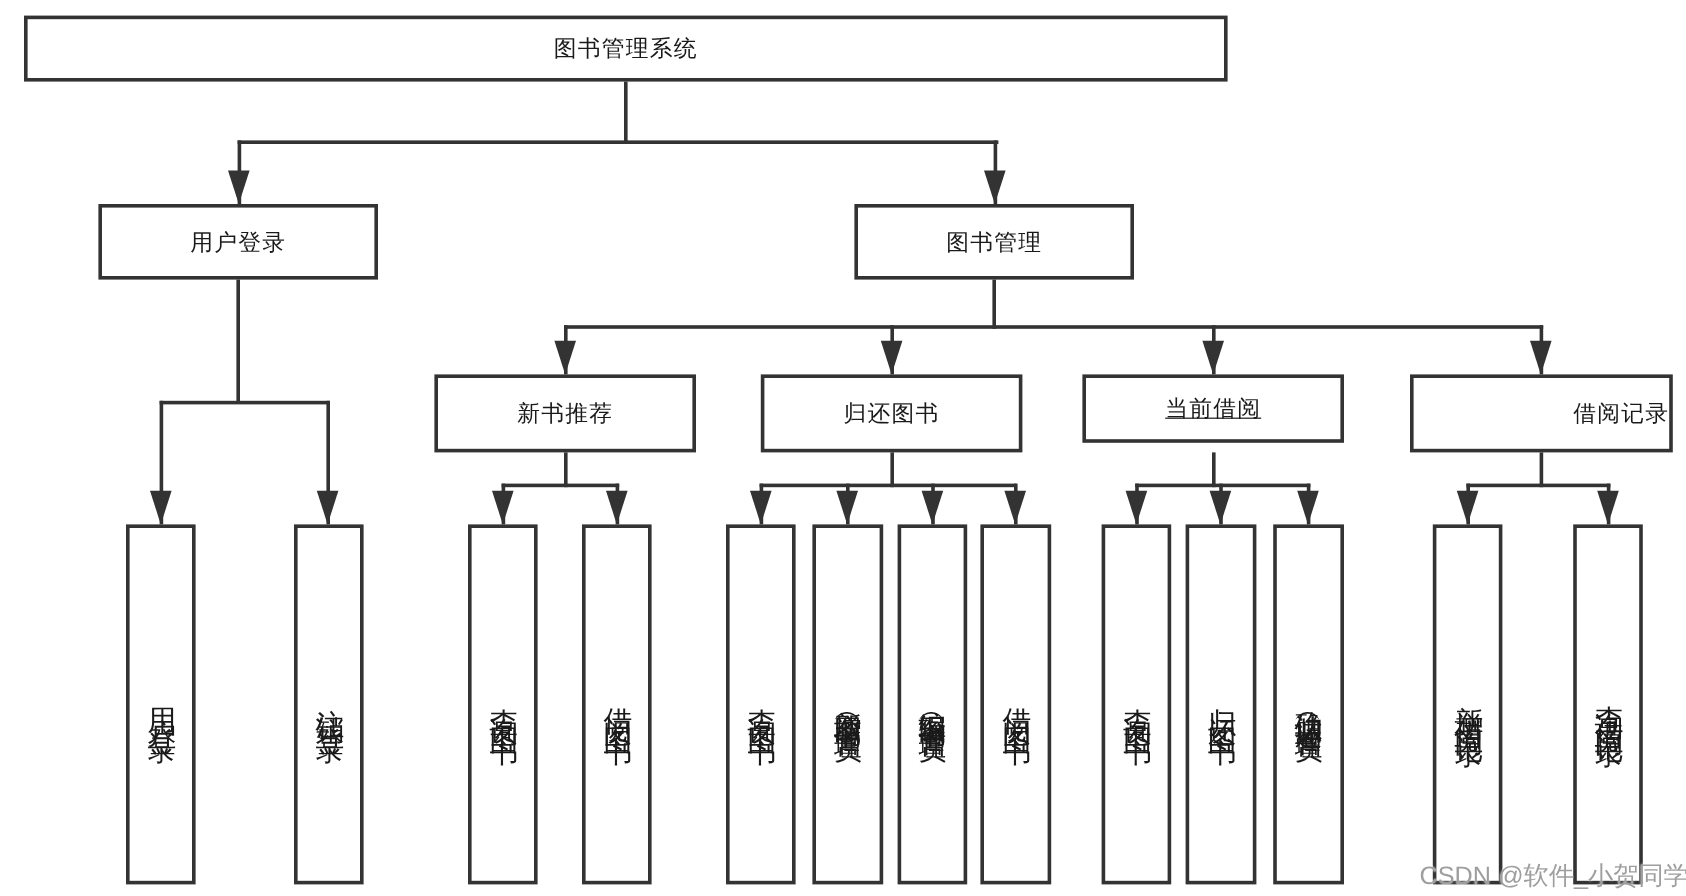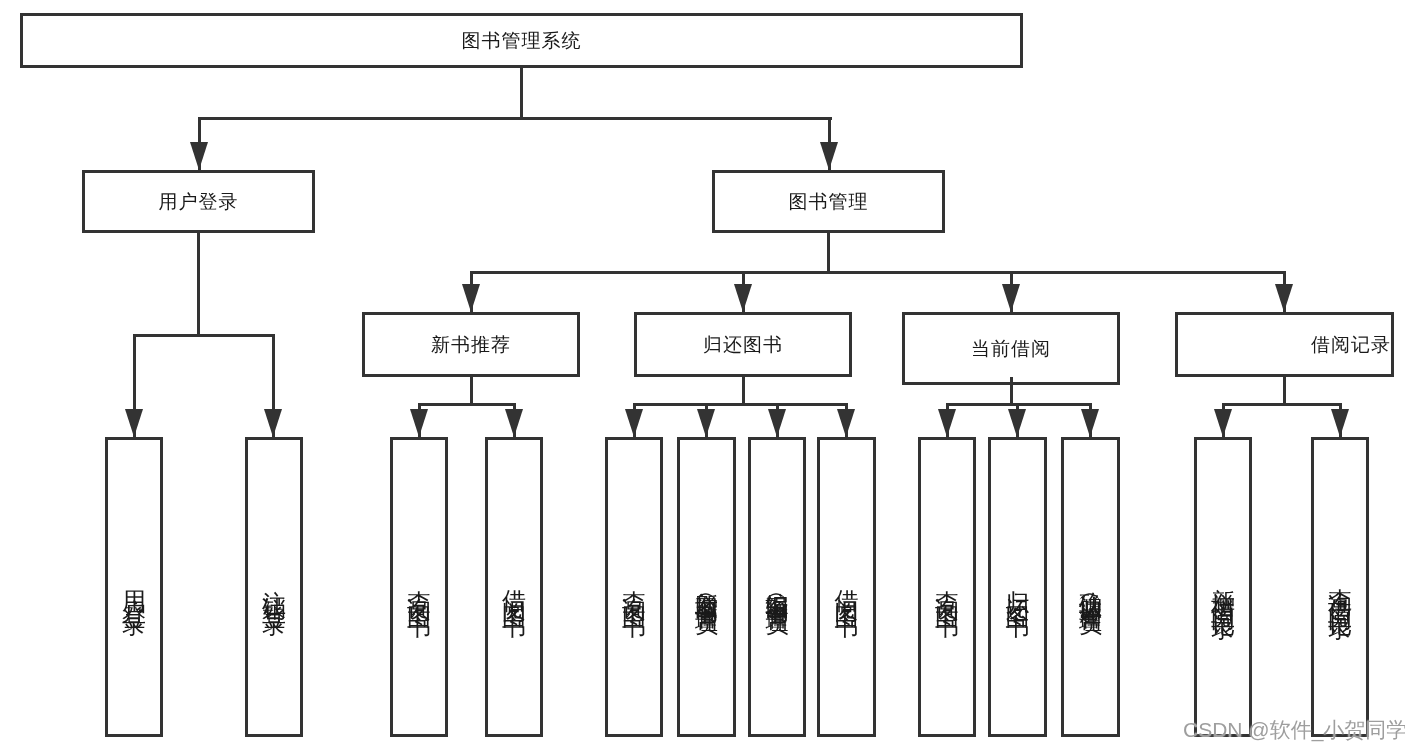--- a/index.html
+++ b/index.html
@@ -61,21 +61,21 @@
   </div>
 
   <div class="box hbox" style="left:362px;top:312px;width:218px;height:65px;">
     <span>新书推荐</span>
   </div>
 
   <div class="box hbox" style="left:634px;top:312px;width:218px;height:65px;">
     <span>归还图书</span>
   </div>
 
-  <div class="box hbox" style="left:902px;top:312px;width:218px;height:73px;">
+  <div class="box hbox" style="left:902px;top:312px;width:218px;height:57px;text-decoration:underline;">
     <span>当前借阅</span>
   </div>
 
   <div class="box hbox" style="left:1175px;top:312px;width:219px;height:65px;justify-content:flex-end;">
     <span>借阅记录</span>
   </div>
 
   <div class="box vbox" style="left:105px;top:437px;width:58px;height:300px;">
     <span class="vtext">用户登录</span>
   </div>

